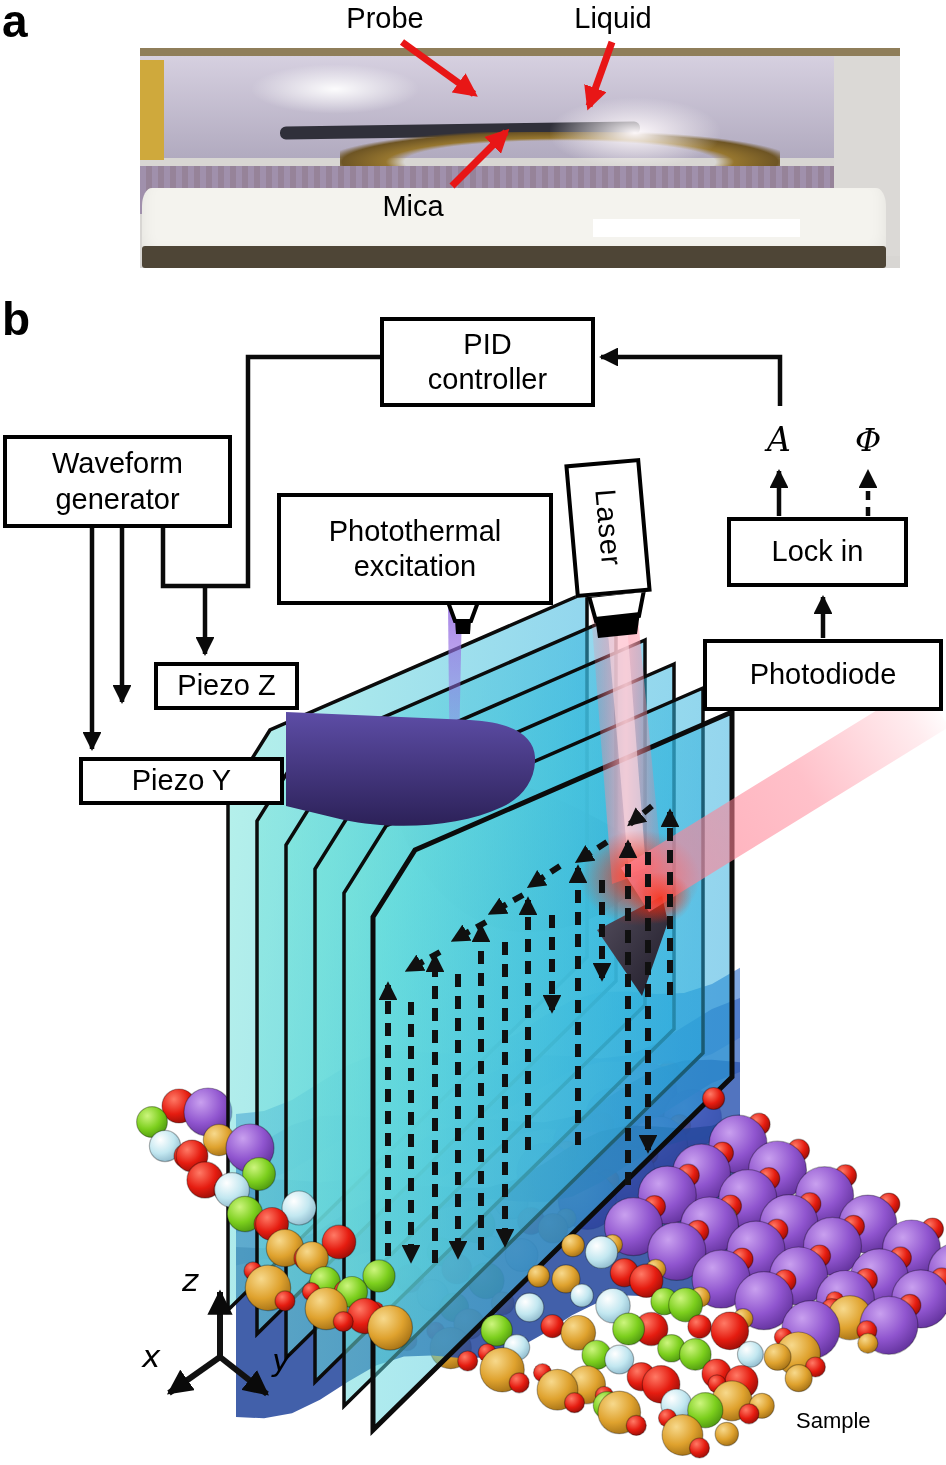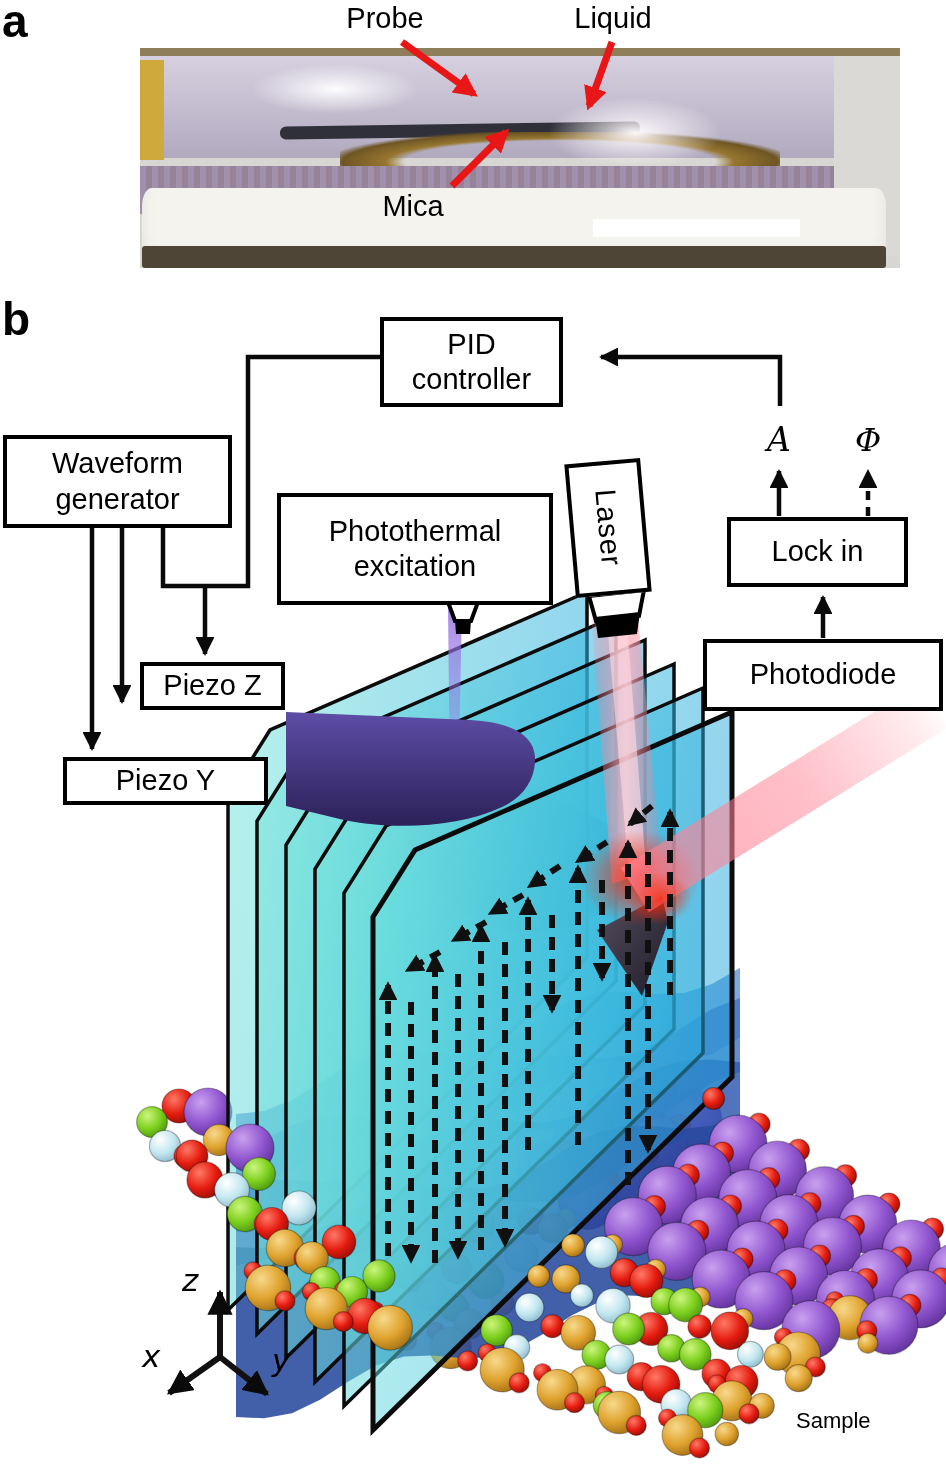--- a/index.html
+++ b/index.html
@@ -417,45 +417,45 @@
     </g>
   </svg>
 
   <div class="lbl panel-letter" style="left:2px;top:-2px">a</div>
   <div class="lbl panel-letter" style="left:2px;top:296px">b</div>
 
   <div class="lbl photo-lbl" style="left:330px;top:4px;width:110px">Probe</div>
   <div class="lbl photo-lbl" style="left:558px;top:4px;width:110px">Liquid</div>
   <div class="lbl photo-lbl" style="left:368px;top:192px;width:90px">Mica</div>
 
-  <div class="box" style="left:380px;top:317px;width:183px;height:90px">
+  <div class="box" style="left:380px;top:317px;width:215px;height:90px">
     <span>PID</span>
     <span>controller</span>
   </div>
   <div class="box" style="left:3px;top:435px;width:229px;height:93px">
     <span>Waveform</span>
     <span>generator</span>
   </div>
   <div class="box" style="left:277px;top:493px;width:276px;height:112px">
     <span>Photothermal</span>
     <span>excitation</span>
   </div>
   <div class="box" id="laser-box" style="left:570px;top:461px;width:76px;height:134px">
     <span>Laser</span>
   </div>
   <div class="box" style="left:727px;top:517px;width:181px;height:70px">
     <span>Lock in</span>
   </div>
   <div class="box" style="left:703px;top:639px;width:240px;height:72px">
     <span>Photodiode</span>
   </div>
-  <div class="box" style="left:140px;top:662px;width:145px;height:48px">
+  <div class="box" style="left:154px;top:662px;width:145px;height:48px">
     <span>Piezo Z</span>
   </div>
-  <div class="box" style="left:63px;top:757px;width:205px;height:48px">
+  <div class="box" style="left:79px;top:757px;width:205px;height:48px">
     <span>Piezo Y</span>
   </div>
 
   <div class="lbl math" style="left:762px;top:420px;width:34px;text-align:center;font-size:33px">A</div>
   <div class="lbl math" style="left:850px;top:421px;width:36px;text-align:center;font-size:32px">Φ</div>
 
   <div class="lbl axis-lbl" style="left:182px;top:1262px">z</div>
   <div class="lbl axis-lbl" style="left:142px;top:1338px">x</div>
   <div class="lbl axis-lbl" style="left:272px;top:1342px">y</div>
 

